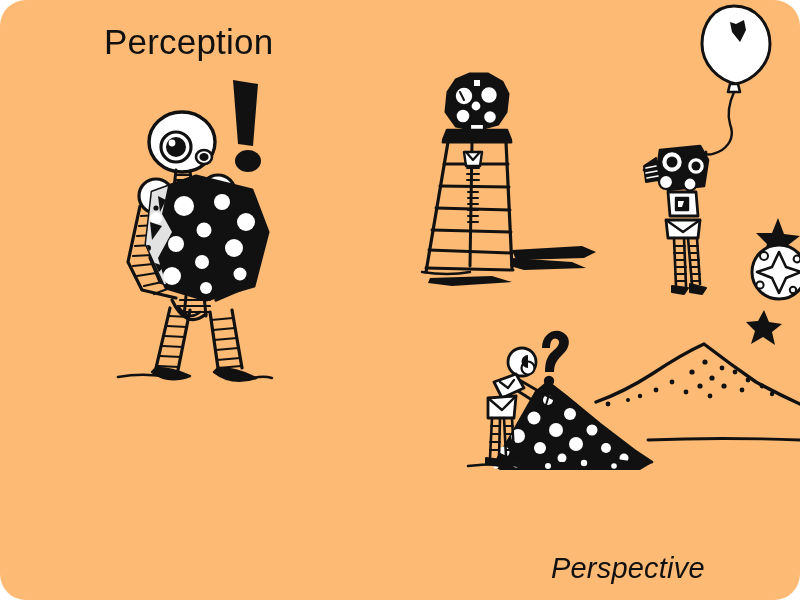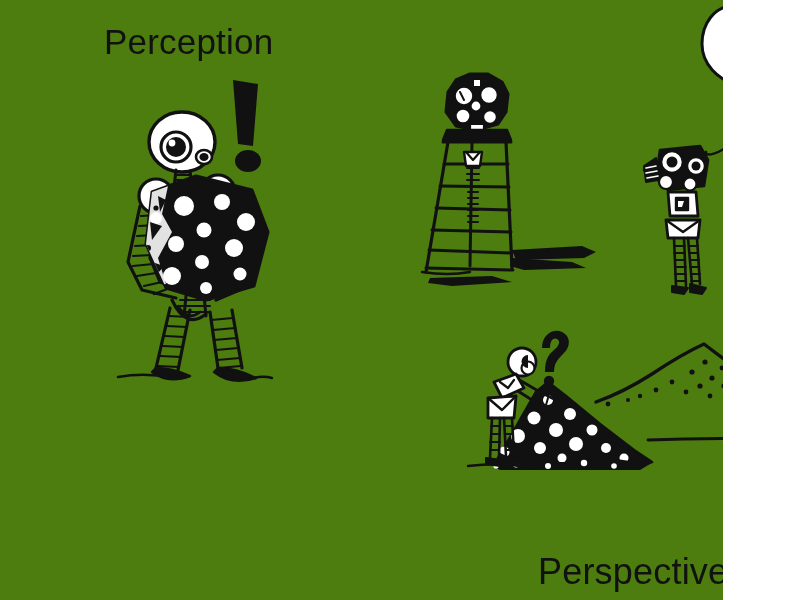--- a/index.html
+++ b/index.html
@@ -6,43 +6,45 @@
   html, body {
     margin: 0;
     padding: 0;
     background: #ffffff;
   }
   body {
     font-family: "Liberation Sans", sans-serif;
   }
   #slide {
     position: relative;
-    width: 723px;
+    width: 800px;
     height: 600px;
-    background: #4d7c0f;
+    background: #fdba74;
     overflow: hidden;
+    border-radius: 26px;
   }
   .label {
     position: absolute;
     color: #111111;
     font-family: "Liberation Sans", sans-serif;
     font-weight: 400;
     white-space: nowrap;
     line-height: 1;
     letter-spacing: 0.2px;
   }
   #title-perception {
     left: 104px;
     top: 24px;
     font-size: 35px;
   }
   #title-perspective {
-    left: 538px;
+    left: 551px;
     top: 554px;
-    font-size: 36px;
+    font-size: 29px;
+    font-style: italic;
   }
   #art-layer {
     position: absolute;
     left: 0;
     top: 0;
     width: 800px;
     height: 600px;
   }
   #art-layer svg {
     display: block;

